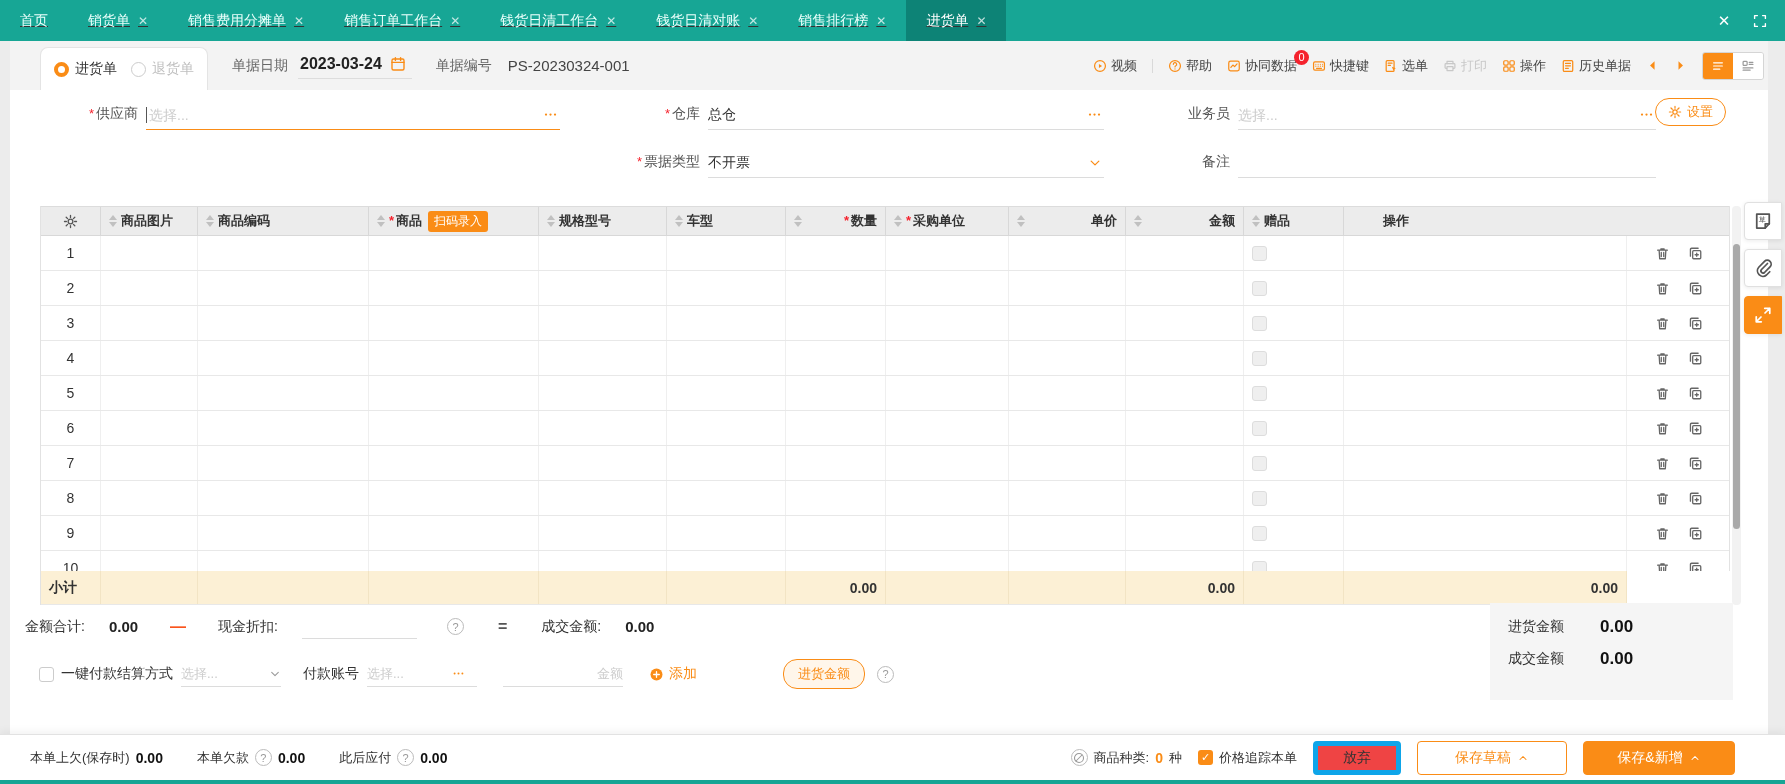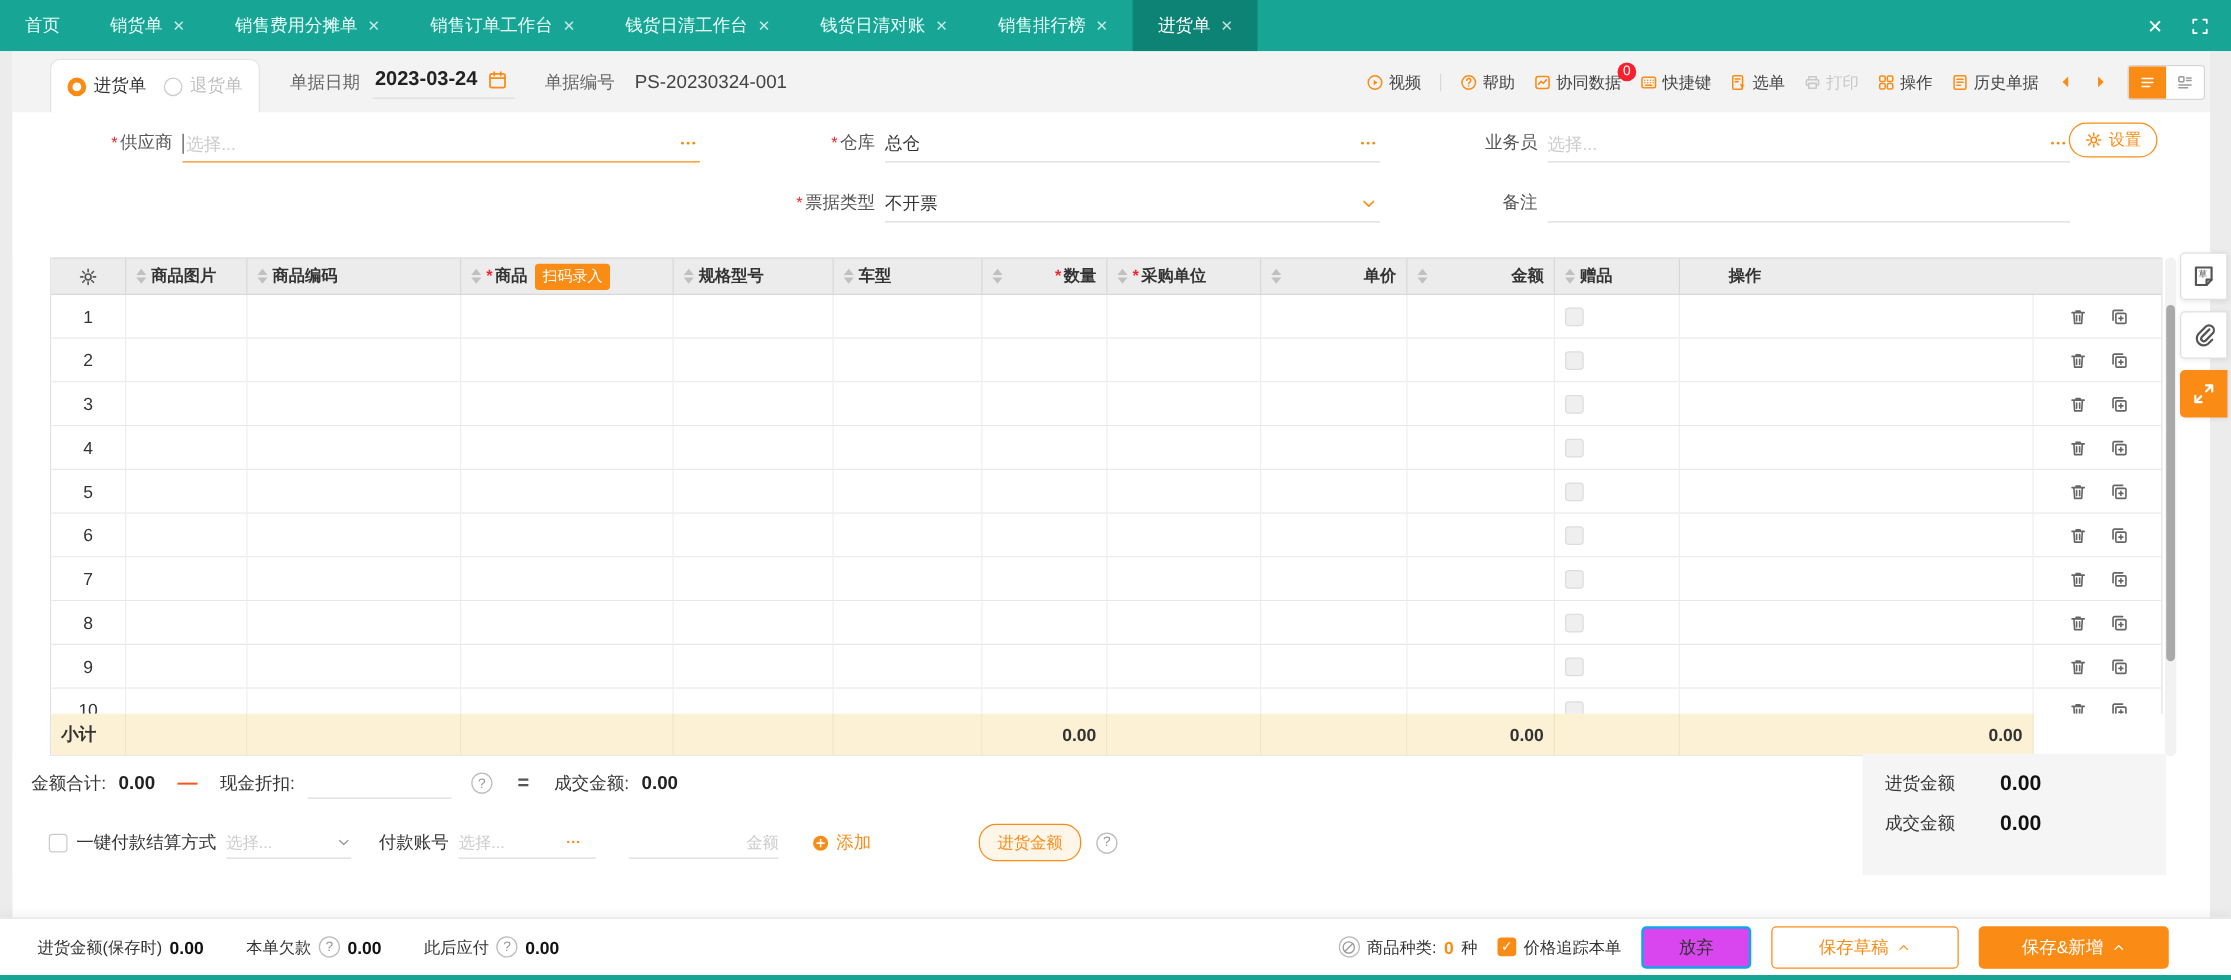--- a/index.html
+++ b/index.html
@@ -2,21 +2,21 @@
 <html><head>
 <meta charset="utf-8">
 <style>
   * { margin:0; padding:0; box-sizing:border-box; }
   html,body { width:1785px; height:784px; overflow:hidden; }
   body { font-family:"Liberation Sans","DejaVu Sans",sans-serif; font-size:14px; color:#333; background:#fff; }
   .app { position:relative; width:1785px; height:784px; background:#fff; overflow:hidden; }
 
   
   .topbar { position:absolute; top:0; left:0; right:0; height:41px; background:#17a695; display:flex; align-items:stretch; }
-  .tabs { display:flex; flex:1; }
+  .tabs { display:flex; flex:1;text-decoration:underline; }
   .tab { display:flex; align-items:center; gap:8px; padding:0 20px; color:#eafffb; font-size:14px; cursor:pointer; }
   .tab.active { background:#0d8376; color:#fff; }
   .tab-x { font-size:12px; color:rgba(255,255,255,.75); }
   .win-controls { display:flex; align-items:center; gap:18px; padding-right:16px; color:#fff; }
   .win-controls .wc { width:18px; height:18px; display:flex; align-items:center; justify-content:center; font-size:15px; cursor:pointer; }
 
   
   .gutter-l { position:absolute; left:0; top:41px; width:10px; height:699px; background:#ececec; }
   .gutter-r { position:absolute; right:0; top:41px; width:17px; height:699px; background:#ececec; }
 
@@ -86,21 +86,21 @@
   .tsub .td.num { justify-content:flex-end; }
   .vscroll { position:absolute; left:1732px; top:206px; width:9px; height:399px; background:#f2f2f2; border-radius:4px; }
   .vthumb { position:absolute; left:1px; top:38px; width:7px; height:285px; background:#a9a9a9; border-radius:4px; }
 
   
   .float-btns { position:absolute; right:3px; top:202px; display:flex; flex-direction:column; gap:9px; z-index:5; }
   .fbtn { width:38px; height:38px; background:#fff; border:1px solid #e0e0e0; border-radius:4px 0 0 4px; display:flex; align-items:center; justify-content:center; color:#555; cursor:pointer; box-shadow:0 1px 4px rgba(0,0,0,.08); }
   .fbtn.primary { background:#fa8c16; border-color:#fa8c16; color:#fff; }
 
   
-  .summary-strip { position:absolute; top:605px; left:10px; width:1470px; height:43px; display:flex; align-items:center; padding-left:15px; gap:10px; background:#fff; }
+  .summary-strip { position:absolute; top:605px; left:10px; width:1470px; height:43px; display:flex; align-items:center; padding-left:15px; gap:24px; background:#fff; }
   .s-lbl { font-size:14px; color:#333; }
   .s-val { font-size:15px; font-weight:bold; color:#222; }
   .s-minus { color:#fa541c; font-weight:bold; font-size:16px; margin:0 8px; }
   .s-eq { color:#555; font-weight:bold; font-size:16px; margin:0 10px; }
   .s-input { width:115px; border-bottom:1px solid #dcdcdc; height:24px; }
   .qmark { width:17px; height:17px; border-radius:50%; border:1px solid #bbb; color:#999; font-size:11px; display:inline-flex; align-items:center; justify-content:center; margin-left:6px; }
 
   
   .payment-strip { position:absolute; top:648px; left:10px; width:1470px; height:52px; display:flex; align-items:center; padding-left:29px; background:#fff; }
   .p-cb { width:15px; height:15px; border:1px solid #ccc; border-radius:3px; background:#fff; margin-right:7px; cursor:pointer; }
@@ -124,21 +124,21 @@
   
   .footer { position:absolute; bottom:4px; left:0; right:0; height:46px; background:#fff; border-top:1px solid #e2e2e2; box-shadow:0 -3px 8px rgba(0,0,0,.05); display:flex; align-items:center; padding:0 50px 0 30px; z-index:6; }
   .f-item { display:flex; align-items:center; gap:6px; margin-right:34px; }
   .f-lbl { font-size:13px; color:#333; }
   .f-val { font-size:14px; font-weight:bold; color:#111; }
   .f-right { margin-left:auto; display:flex; align-items:center; gap:16px; }
   .kind-zero { color:#fa8c16; font-weight:bold; }
   .track { display:flex; align-items:center; gap:6px; font-size:13px; color:#333; cursor:pointer; }
   .cb-on { width:15px; height:15px; border-radius:3px; background:#fa8c16; color:#fff; font-size:11px; display:flex; align-items:center; justify-content:center; }
   .btn { height:34px; border-radius:4px; font-size:14px; display:flex; align-items:center; justify-content:center; gap:6px; cursor:pointer; padding:0 24px; }
-  .btn.plain { background:#d946ef; border:2px solid #0ea5e9; color:#333; width:88px; }
+  .btn.plain { background:#ef4444; border:5px solid #0ea5e9; color:#333; width:88px; }
   .btn.ghost { background:#fff; border:1px solid #fa8c16; color:#fa8c16; width:150px; }
   .btn.solid { background:#fa8c16; border:1px solid #fa8c16; color:#fff; width:152px; }
   .bottom-edge { position:absolute; bottom:0; left:0; right:0; height:4px; background:#17a695; }
 
   svg.i { display:block; }
 </style>
 </head>
 <body>
 
 <div class="app">
@@ -893,21 +893,21 @@
       <span class="sp-val">0.00</span>
     </div>
     <div class="sp-row">
       <span class="sp-lbl">成交金额</span>
       <span class="sp-val">0.00</span>
     </div>
   </div>
 
   <div class="footer">
     <span class="f-item">
-      <span class="f-lbl">进货金额(保存时)</span>
+      <span class="f-lbl">本单上欠(保存时)</span>
       <span class="f-val">0.00</span>
     </span>
     <span class="f-item">
       <span class="f-lbl">本单欠款</span>
       <span class="qmark" style="margin-left:0">?</span>
       <span class="f-val">0.00</span>
     </span>
     <span class="f-item">
       <span class="f-lbl">此后应付</span>
       <span class="qmark" style="margin-left:0">?</span>

